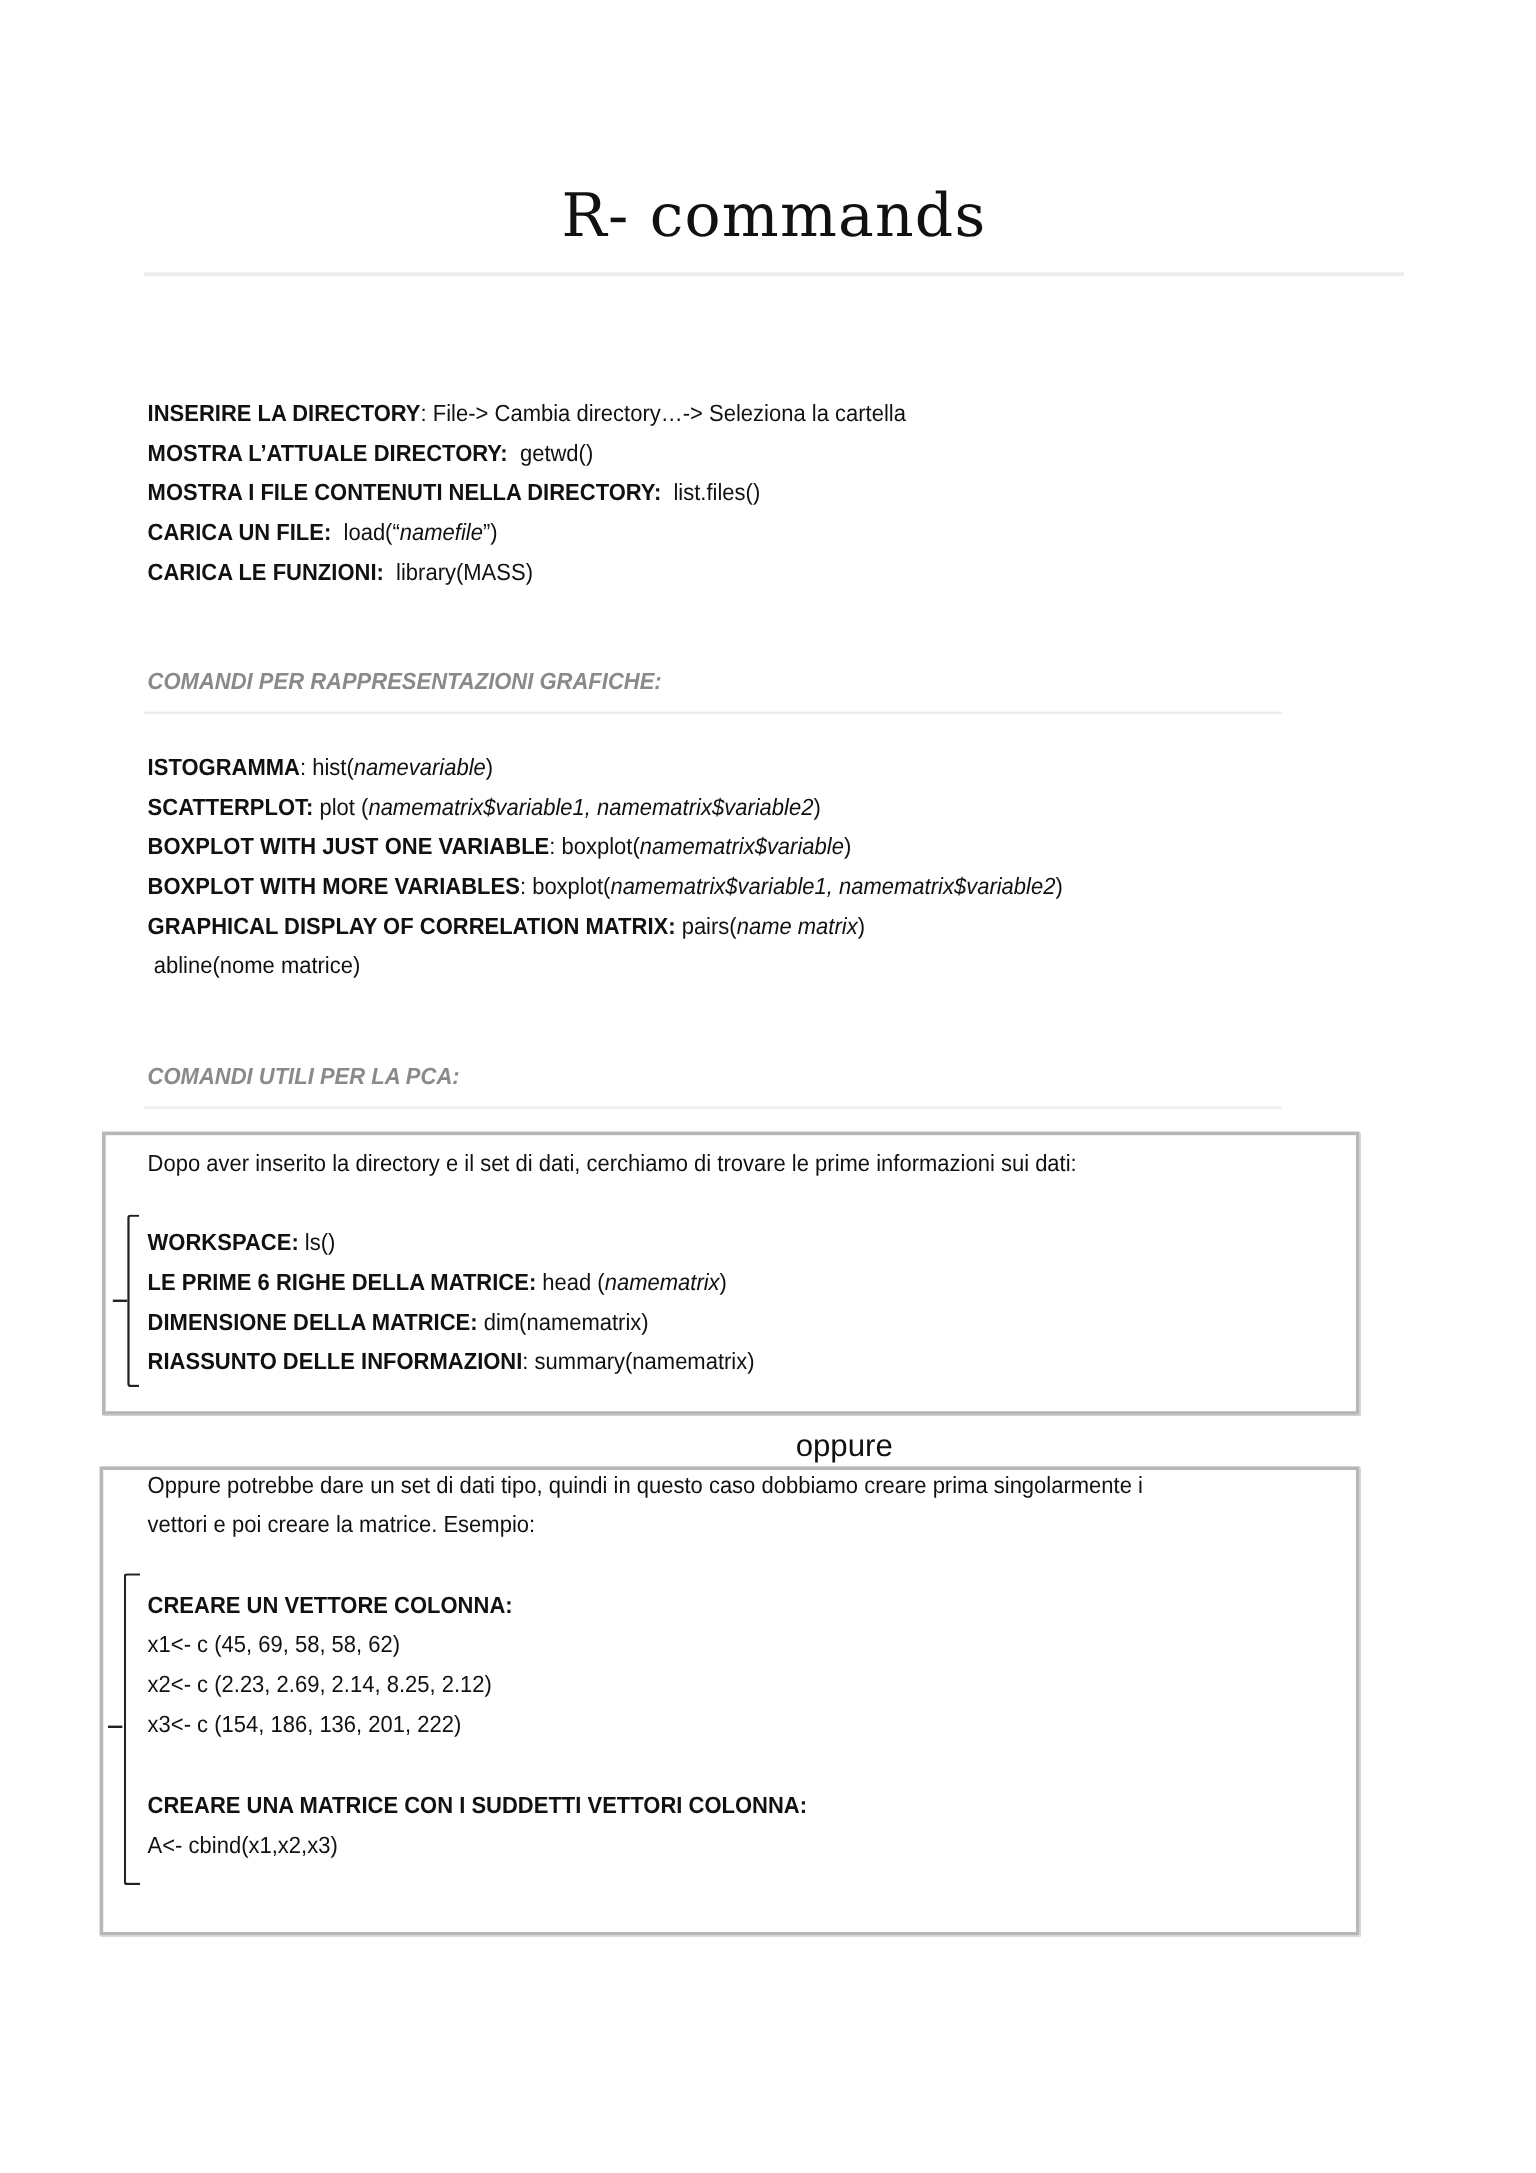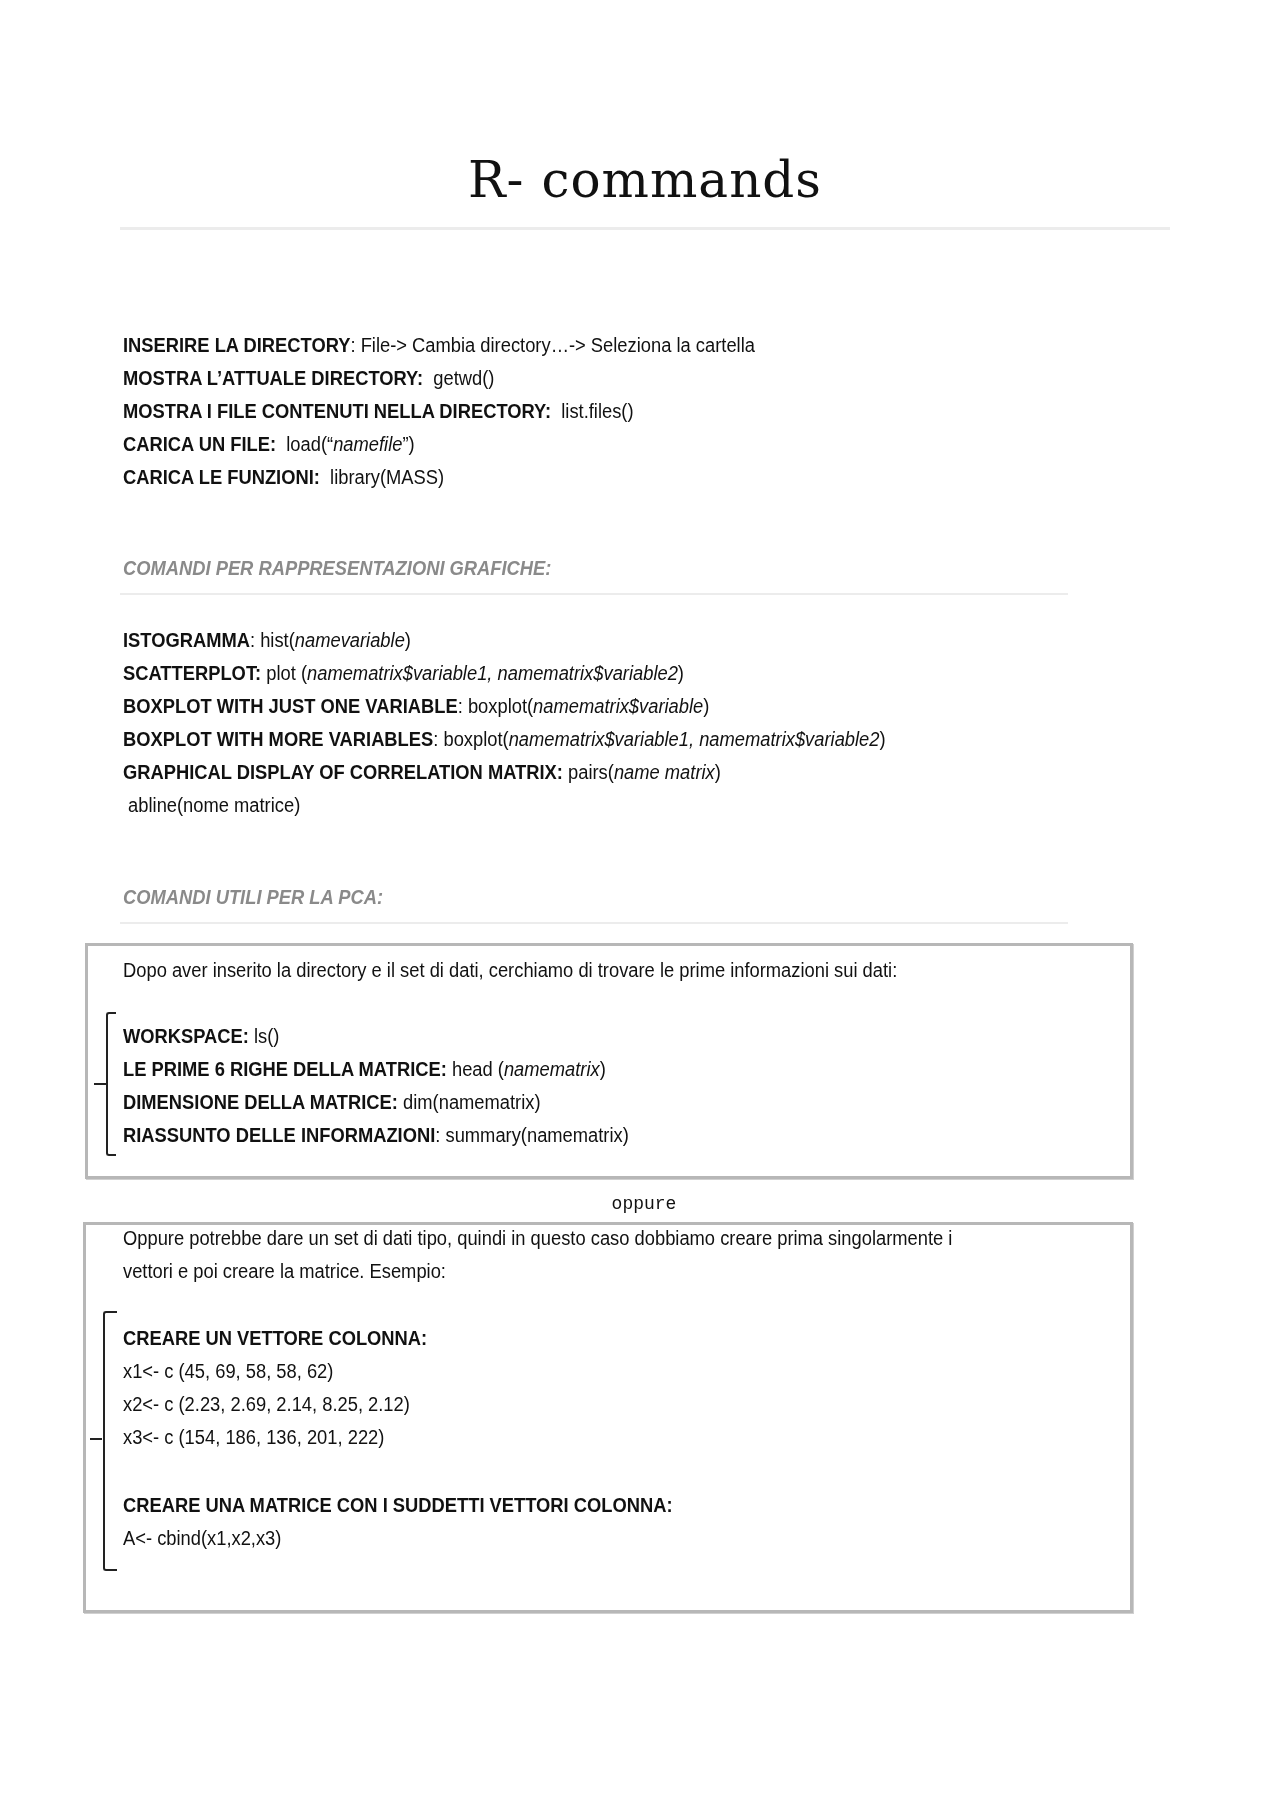--- a/index.html
+++ b/index.html
@@ -27,21 +27,21 @@
   .box {
     border: 3px solid #b7b7b7; box-sizing: border-box;
     box-shadow: 1px 1px 0 #d0d0d0;
   }
   .bracket {
     border: 2px solid #222; border-right: none; border-radius: 3px 0 0 3px;
     box-sizing: border-box;
   }
   .bracket-tip { height: 2px; width: 12px; background: #222; }
   .center-word {
-    font-size: 18px; line-height: 24px; text-align: center; font-family: Liberation Mono, monospace;
+    font-size: 26px; line-height: 24px; text-align: right;
   }
 </style>
 </head>
 <body>
 
 <div class="abs title">R- commands</div>
 <div class="abs rule" style="left:120px; top:227px; width:1050px;"></div>
 
 <div class="abs line" style="left:123px; top:333px;">
   <b>INSERIRE LA DIRECTORY</b><span>: </span><span>File-&gt; Cambia directory…-&gt; Seleziona la cartella</span>

